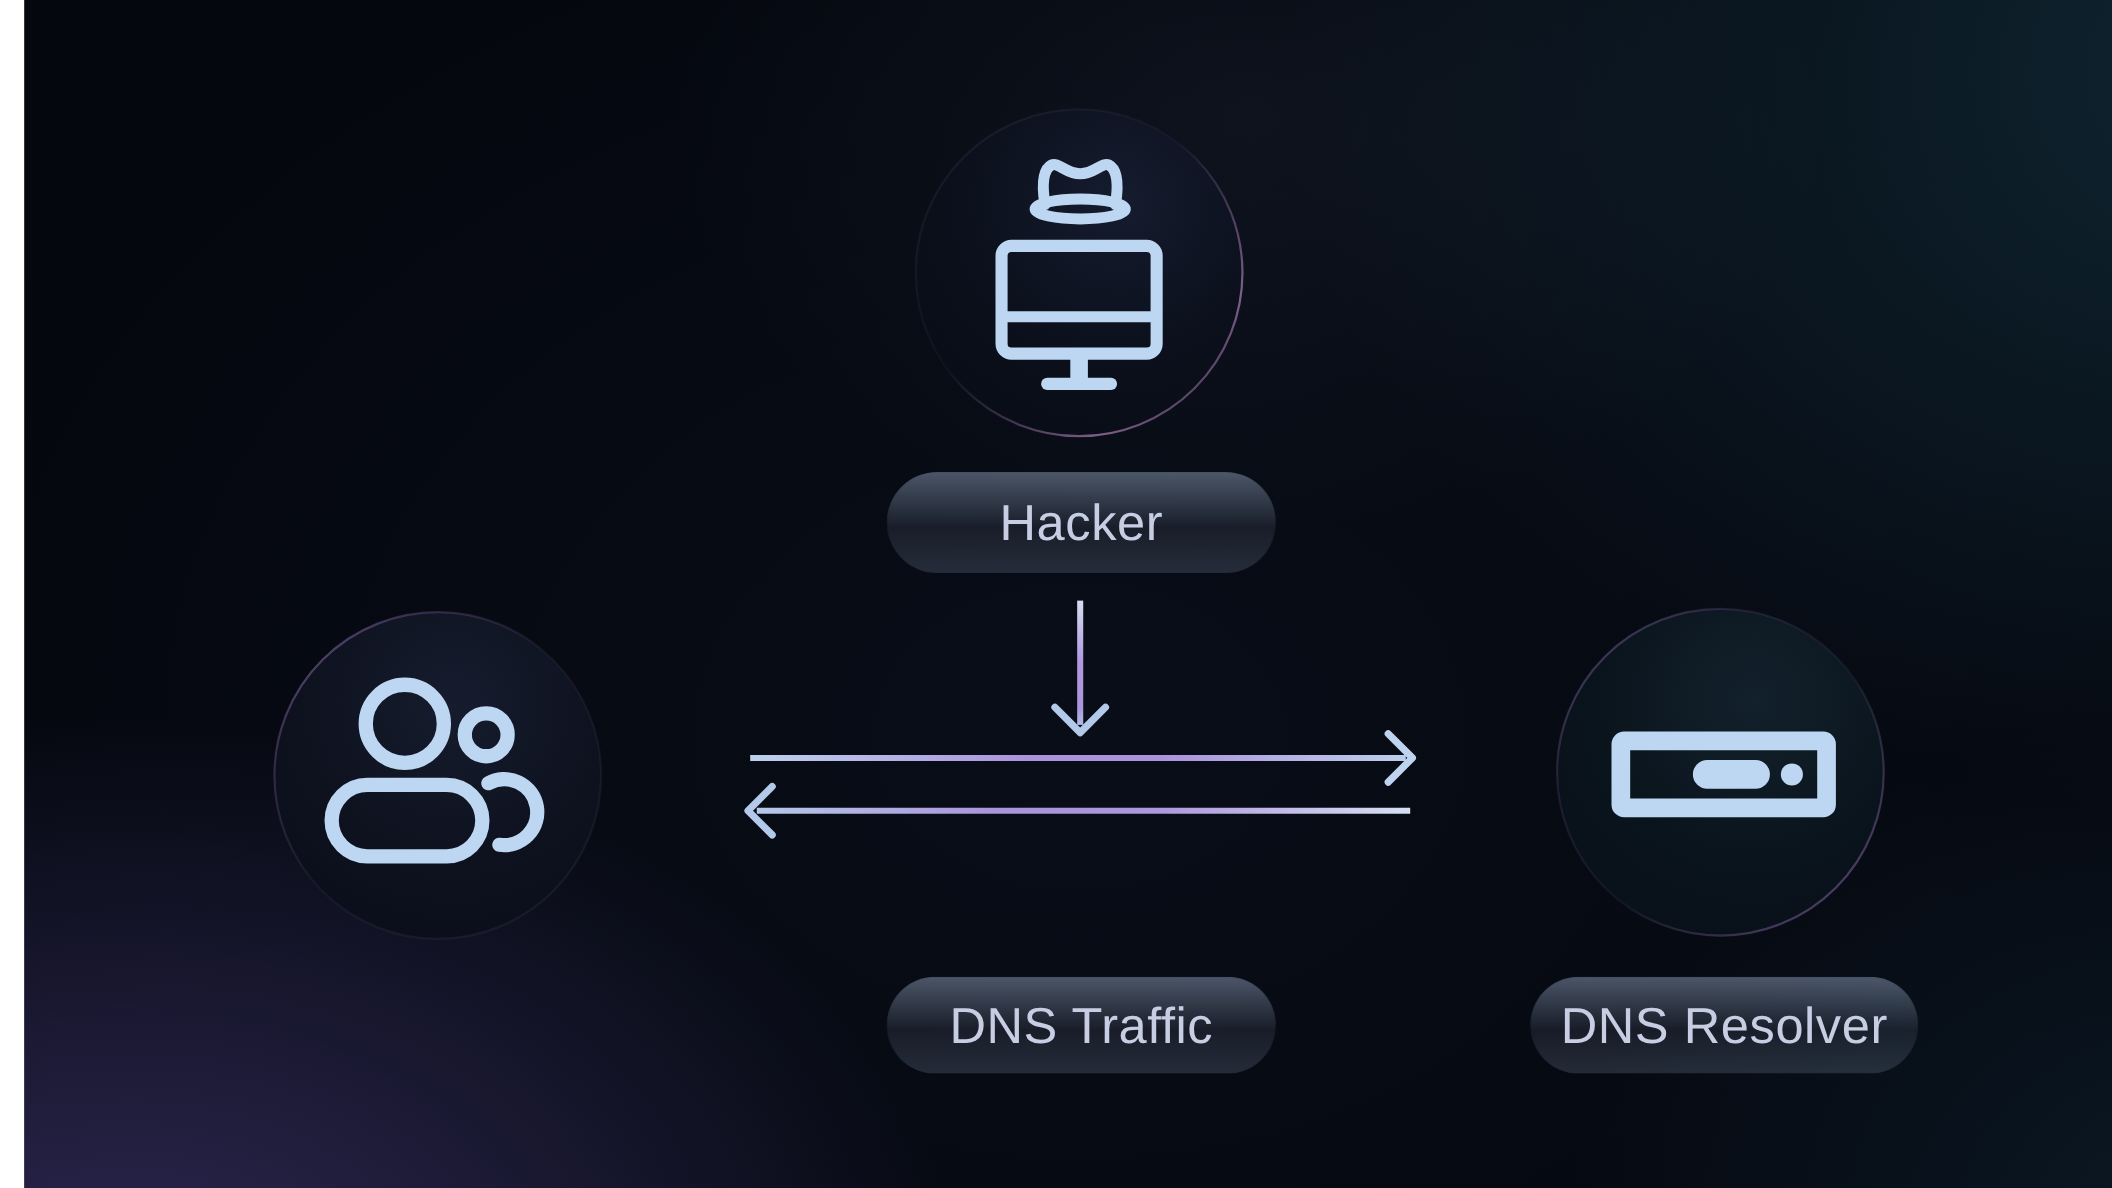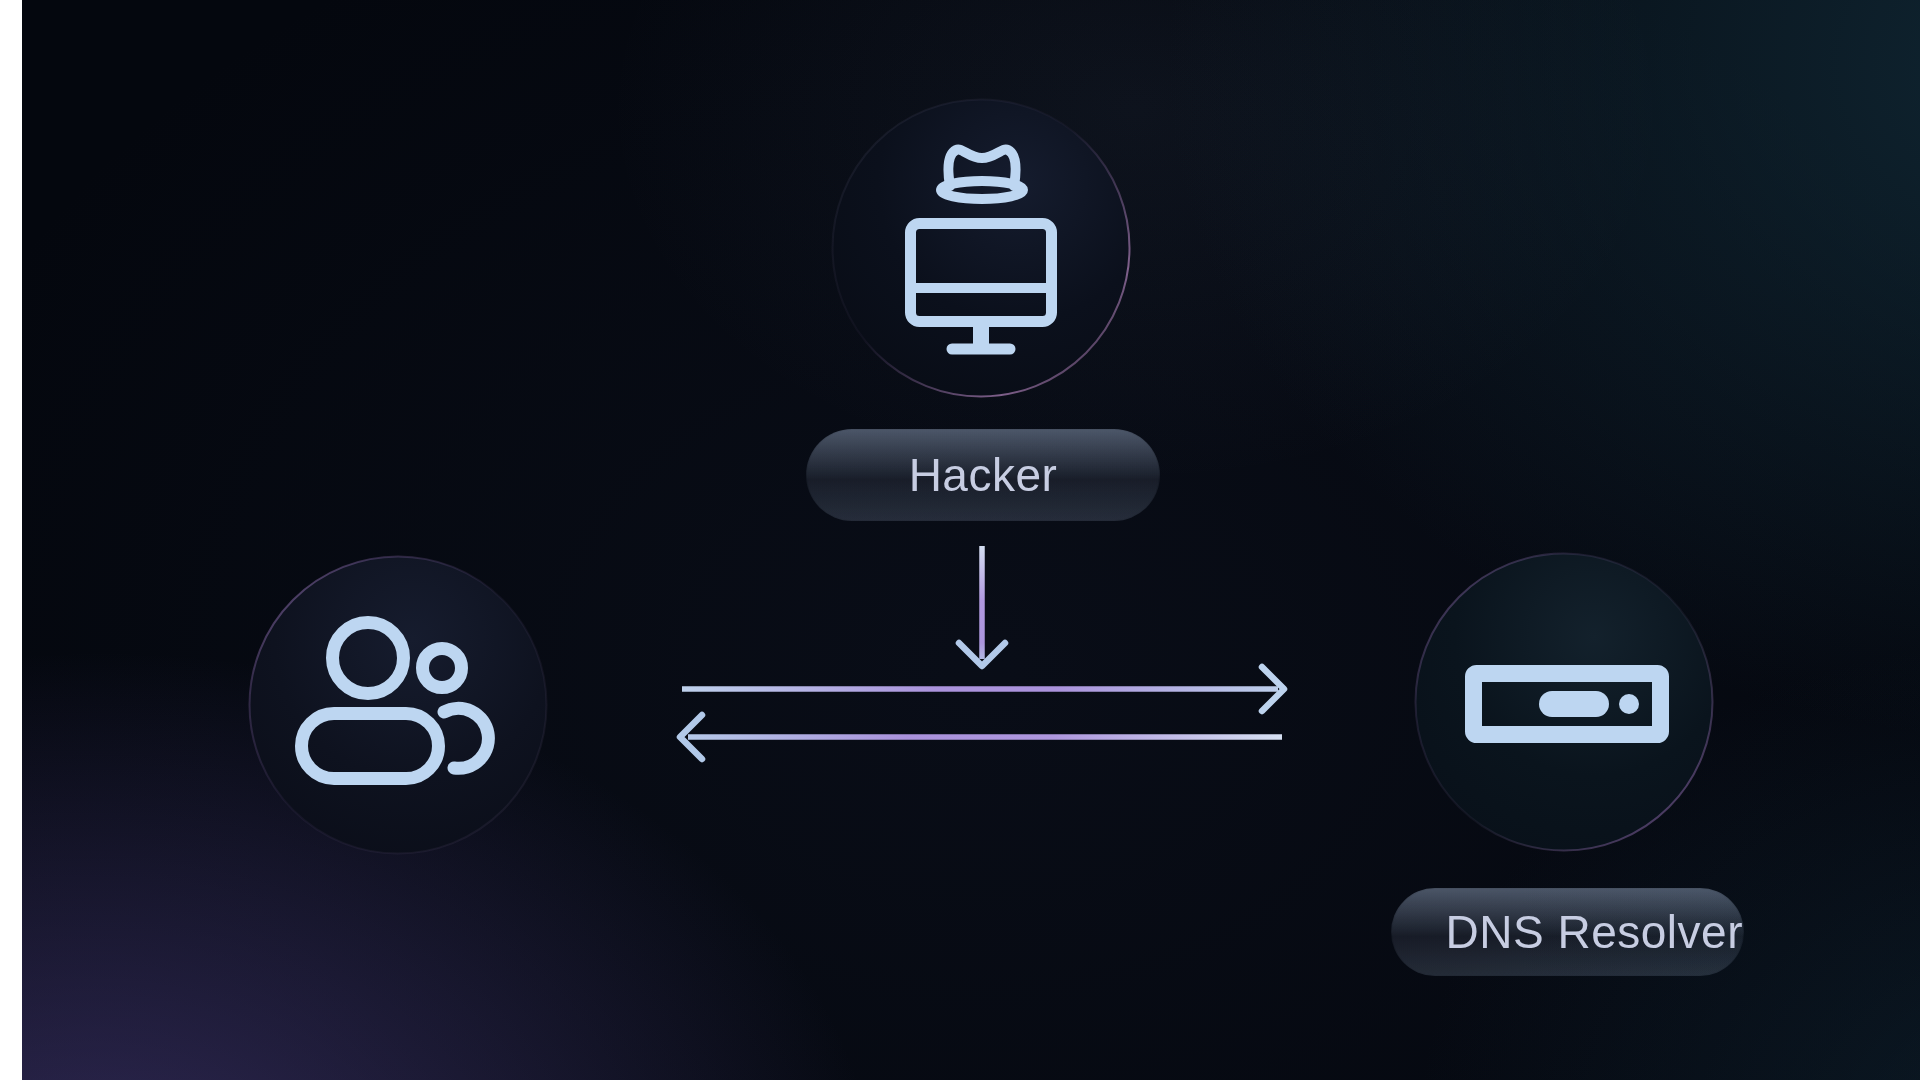--- a/index.html
+++ b/index.html
@@ -154,18 +154,21 @@
       <path d="M666,737 H1260" stroke="url(#gH2)" stroke-width="5.5" fill="none"></path>
       <path d="M680,715 L658,737 L680,759" stroke="#b2c9e9" stroke-width="6.5" fill="none" stroke-linecap="round" stroke-linejoin="round"></path>
     </g>
   </svg>
 
   <div class="pill" style="left:784px; top:429px; width:352px; height:90px;">
     <span>Hacker</span>
   </div>
 
 
+  <div class="pill" style="left:784px; top:888px; width:352px; height:86px;">
+    <span>DNS Traffic</span>
+  </div>
 
-  <div class="pill" style="left:1369px; top:888px; width:351px; height:86px;justify-content:flex-end;">
+  <div class="pill" style="left:1369px; top:888px; width:351px; height:86px;">
     <span>DNS Resolver</span>
   </div>
 
 </div>
 
 </body></html>

